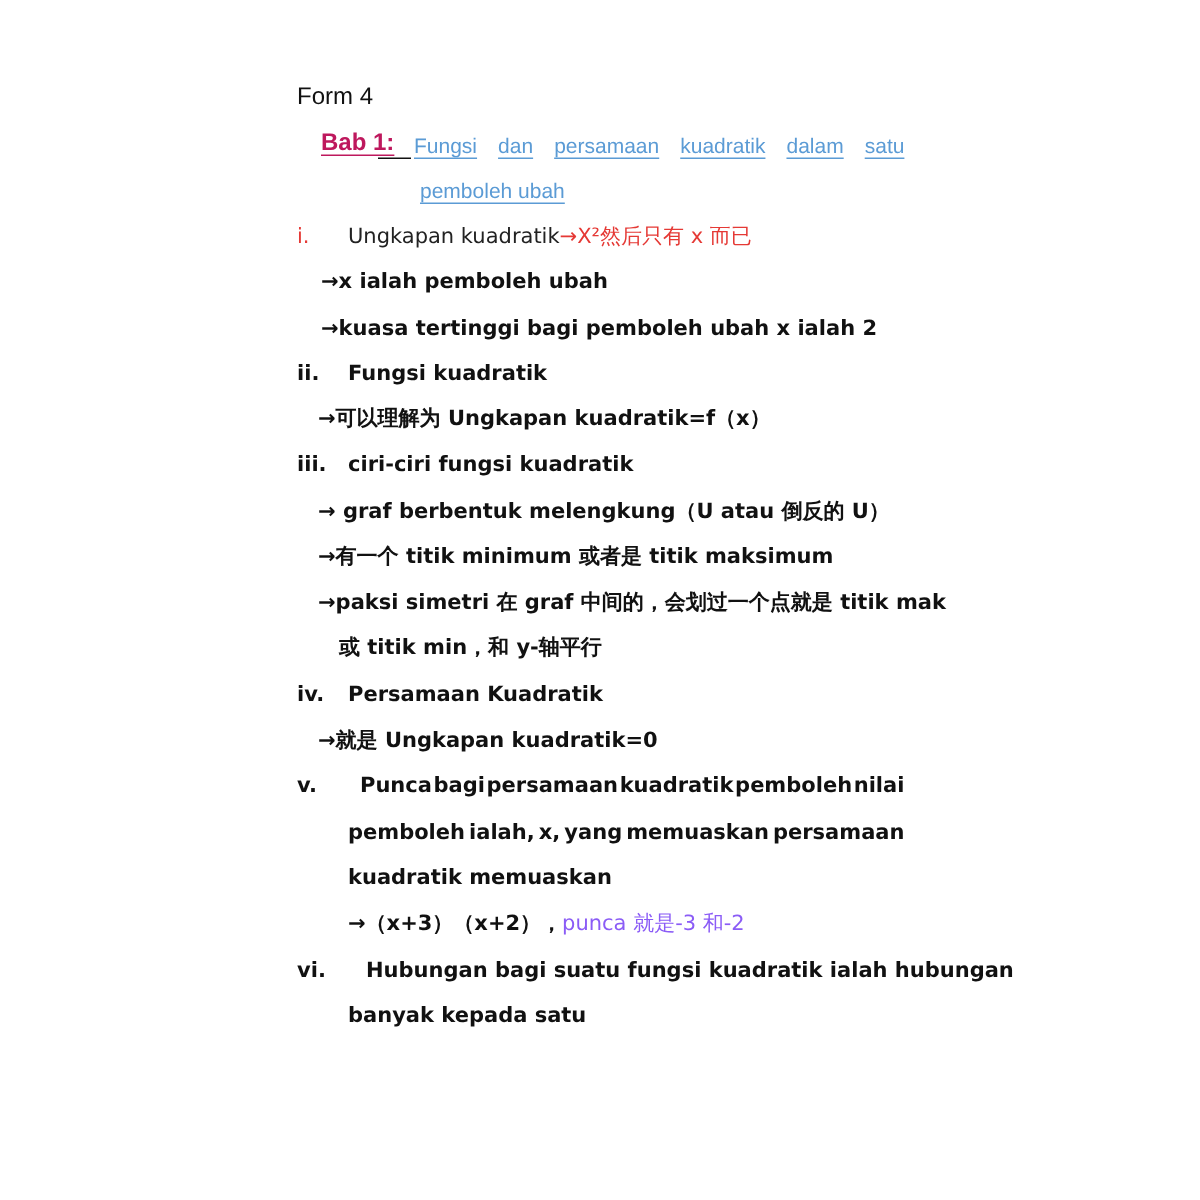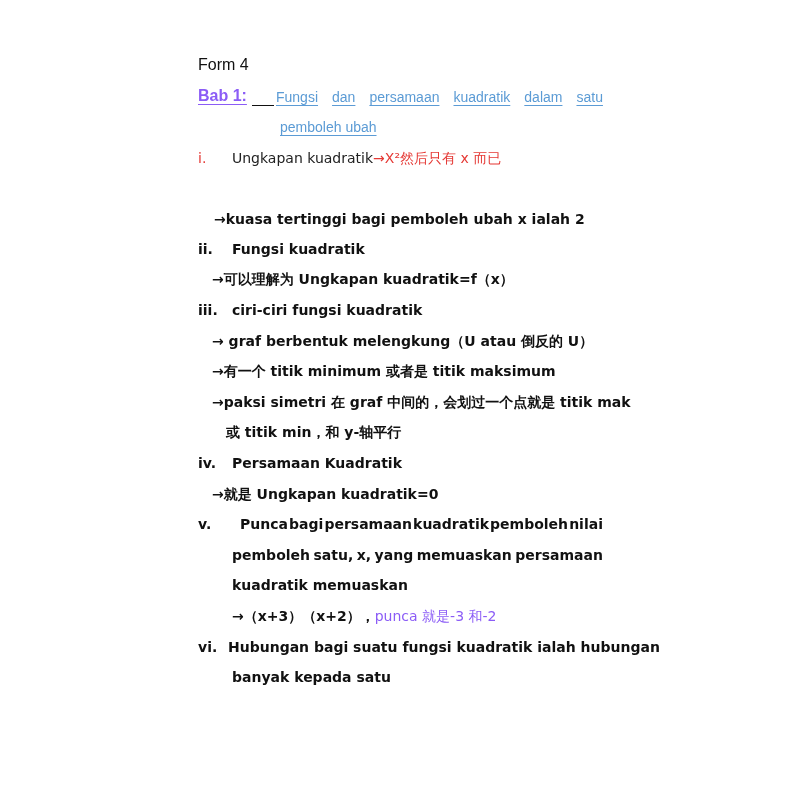--- a/index.html
+++ b/index.html
@@ -26,25 +26,25 @@
       font-size: 14px;
       line-height: 18px;
     }
     .form-title {
       left: 198px; top: 56px;
       font-size: 16px;
       font-family: "Liberation Sans", sans-serif;
       color: #111;
     }
     .bab-label {
-      left: 198px; top: 87px;
+      left: 214px; top: 87px;
       font-size: 16px;
       font-family: "Liberation Sans", sans-serif;
       font-weight: bold;
-      color: #8b5cf6;
+      color: #be185d;
       text-decoration: underline;
       text-underline-offset: 3px;
     }
     .bab-gap {
       position: absolute;
       left: 252px; top: 105px;
       width: 22px; height: 1px;
       background: #111;
     }
     .chapter-title {
@@ -93,20 +93,21 @@
     <span>kuadratik</span>
     <span>dalam</span>
     <span>satu</span>
   </div>
   <div class="line chapter-title chapter-title-2">pemboleh ubah</div>
 
   <div class="num roman-red" style="left:198px; top:149px;">i.</div>
   <div class="line" style="left:232px; top:149px;">
     <span style="color:#222;">Ungkapan kuadratik</span><span class="red">→X²然后只有 x 而已</span>
   </div>
+  <div class="line bold" style="left:214px; top:179px;">→x ialah pemboleh ubah</div>
   <div class="line bold" style="left:214px; top:210px;">→kuasa tertinggi bagi pemboleh ubah x ialah 2</div>
 
   <div class="num bold" style="left:198px; top:240px;">ii.</div>
   <div class="line bold" style="left:232px; top:240px;">Fungsi kuadratik</div>
   <div class="line bold" style="left:212px; top:270px;">→可以理解为 Ungkapan kuadratik=f（x）</div>
 
   <div class="num bold" style="left:198px; top:301px;">iii.</div>
   <div class="line bold" style="left:232px; top:301px;">ciri-ciri fungsi kuadratik</div>
   <div class="line bold" style="left:212px; top:332px;">→ graf berbentuk melengkung（U atau  倒反的 U）</div>
   <div class="line bold" style="left:212px; top:362px;">→有一个 titik minimum 或者是 titik maksimum</div>
@@ -121,28 +122,28 @@
   <div class="line bold justify" style="left:240px; top:515px; width:363px;">
     <span>Punca</span>
     <span>bagi</span>
     <span>persamaan</span>
     <span>kuadratik</span>
     <span>pemboleh</span>
     <span>nilai</span>
   </div>
   <div class="line bold justify" style="left:232px; top:546px; width:371px;">
     <span>pemboleh</span>
-    <span>satu,</span>
+    <span>ialah,</span>
     <span>x,</span>
     <span>yang</span>
     <span>memuaskan</span>
     <span>persamaan</span>
   </div>
   <div class="line bold" style="left:232px; top:576px;">kuadratik memuaskan</div>
   <div class="line" style="left:232px; top:607px;">
     <span class="bold">→（x+3）（x+2），</span><span class="green">punca 就是-3 和-2</span>
   </div>
 
   <div class="num bold" style="left:198px; top:638px;">vi.</div>
-  <div class="line bold" style="left:228px; top:638px;">Hubungan bagi suatu fungsi kuadratik ialah hubungan</div>
+  <div class="line bold" style="left:244px; top:638px;">Hubungan bagi suatu fungsi kuadratik ialah hubungan</div>
   <div class="line bold" style="left:232px; top:668px;">banyak kepada satu</div>
 
 </div>
 
 </body></html>

